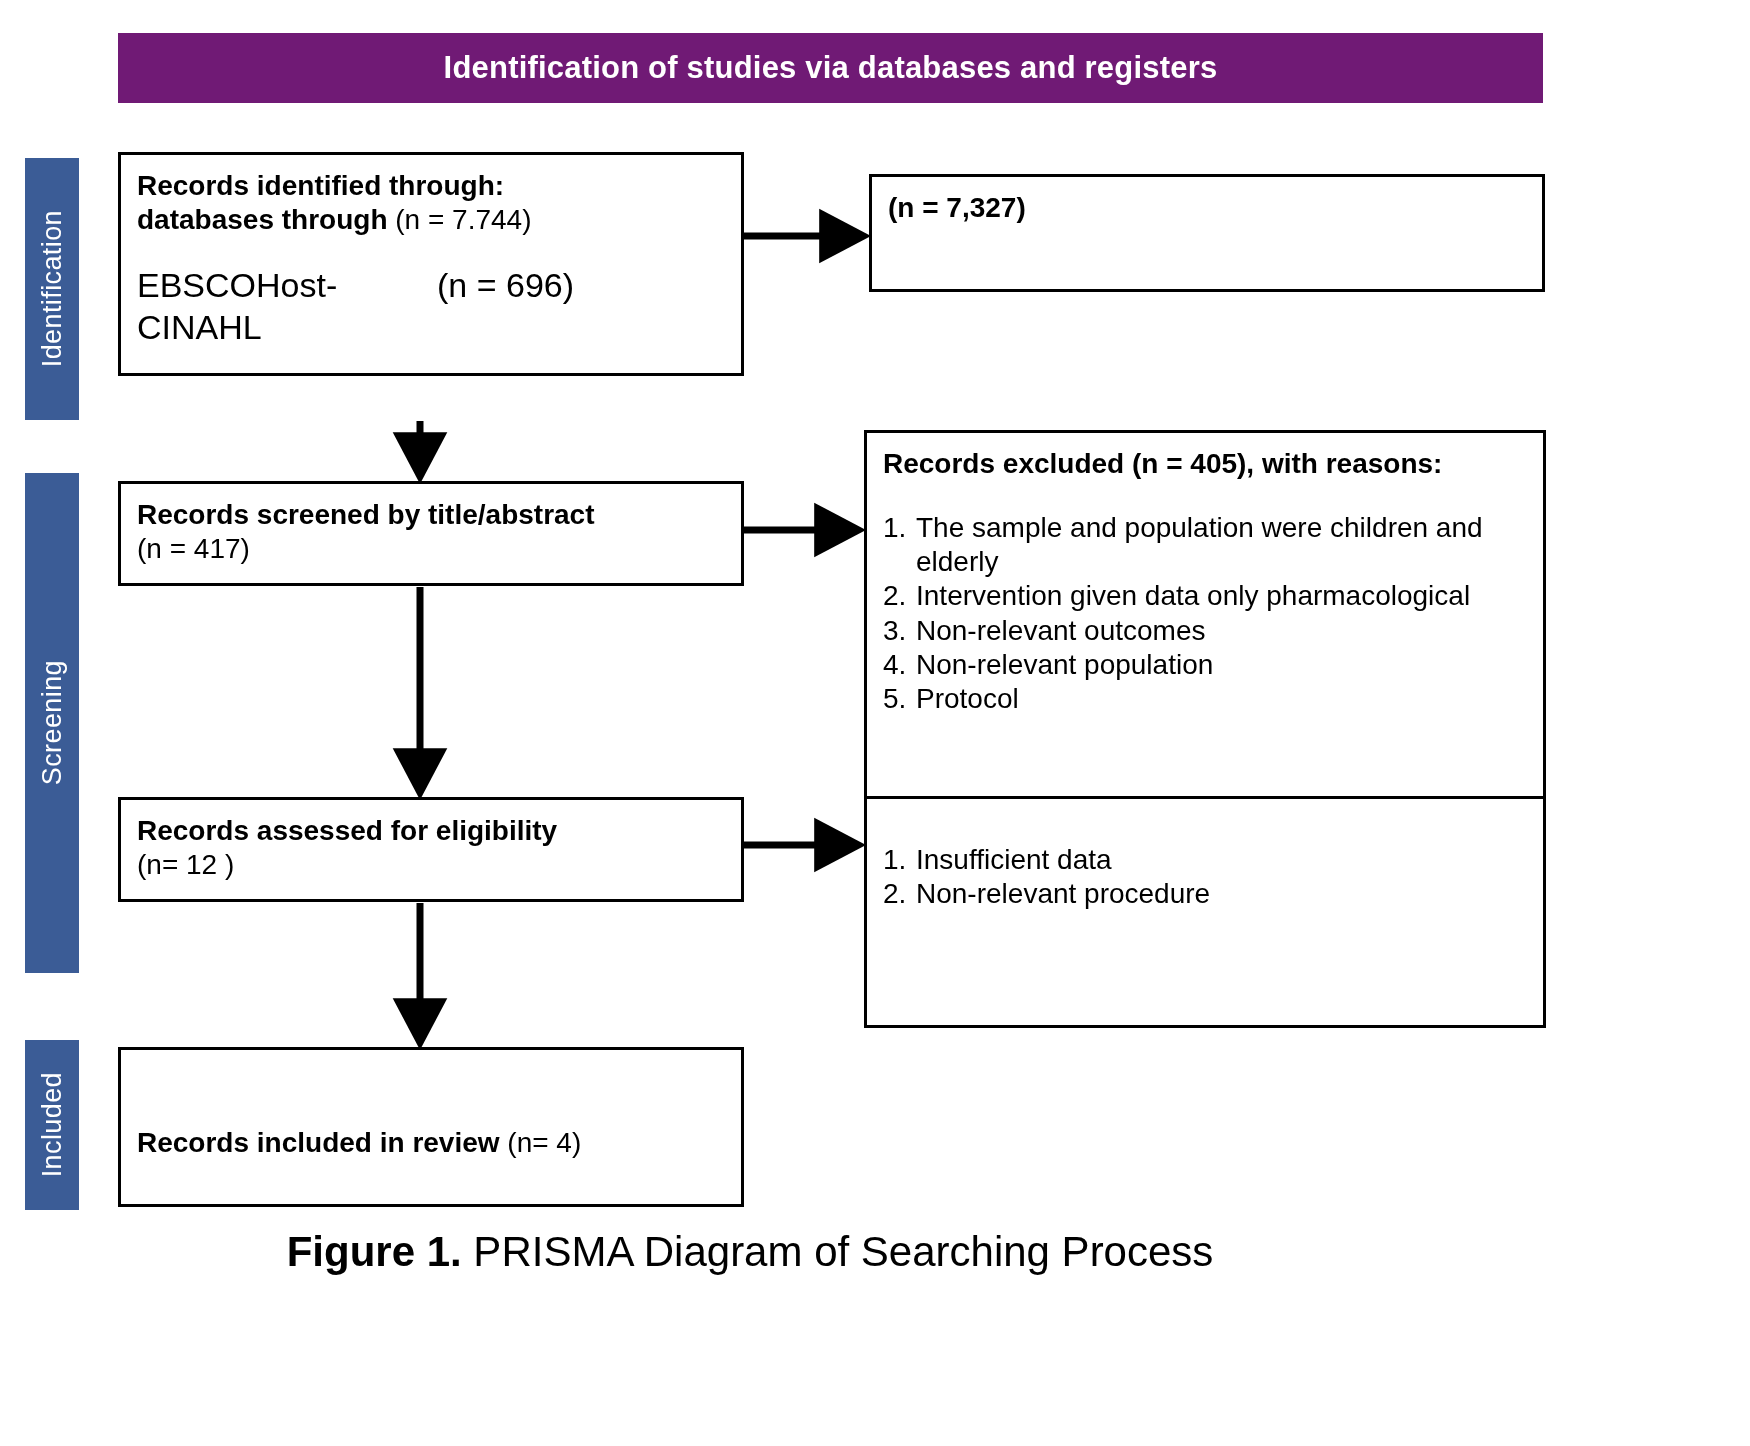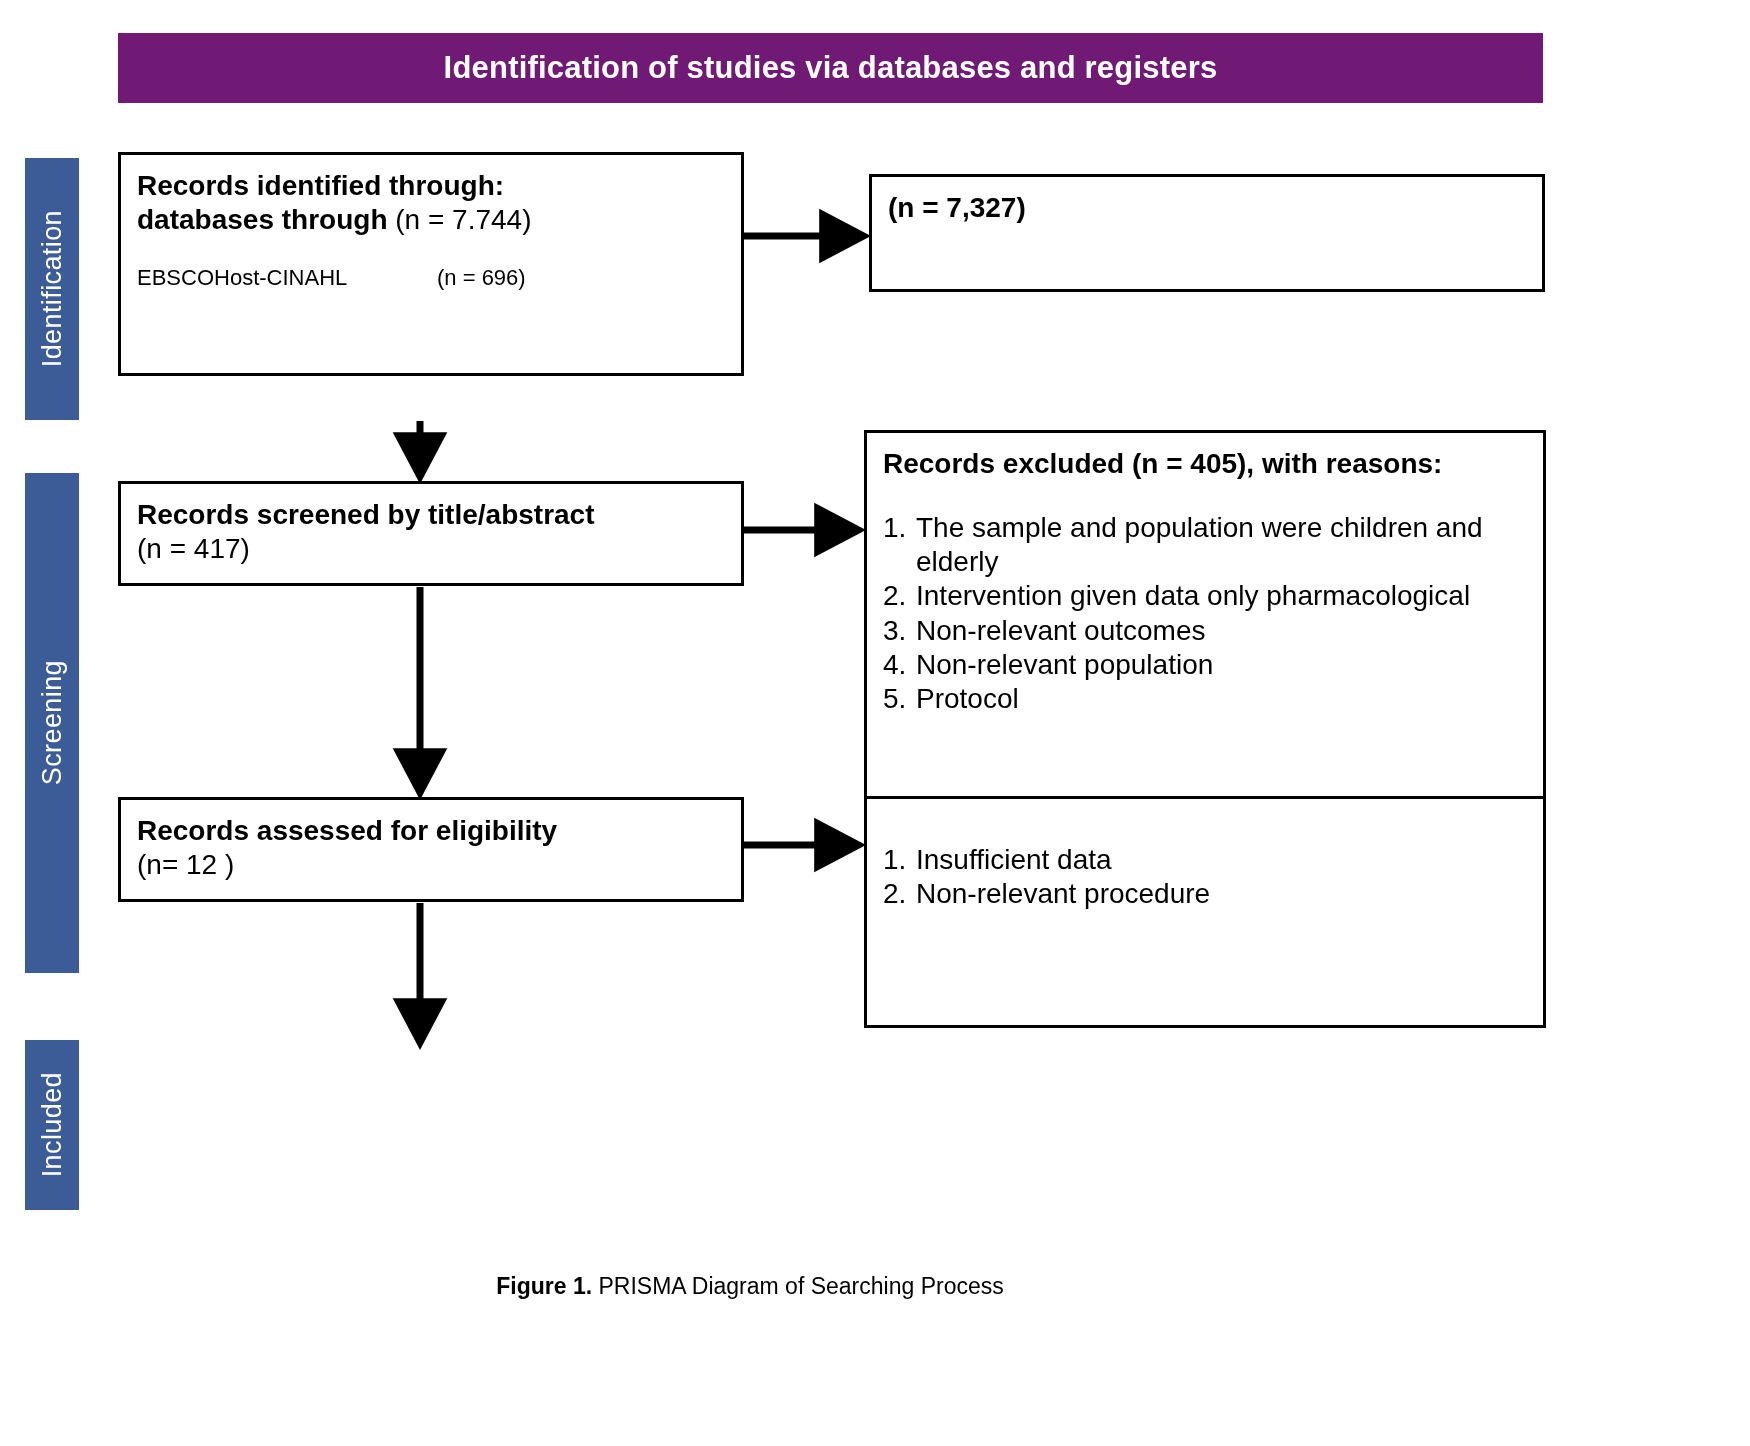--- a/index.html
+++ b/index.html
@@ -84,21 +84,21 @@
   #box-removed      { left: 869px;  top: 174px;  width: 676px;  height: 118px; }
   #box-screened     { left: 118px;  top: 481px;  width: 626px;  height: 105px; }
   #box-excluded-1   { left: 864px;  top: 430px;  width: 682px;  height: 390px; }
   #box-eligibility  { left: 118px;  top: 797px;  width: 626px;  height: 105px; }
   #box-excluded-2   { left: 864px;  top: 796px;  width: 682px;  height: 232px; }
   #box-included     { left: 118px;  top: 1047px; width: 626px;  height: 160px; }
 
   
   .src-row {
     display: flex;
-    font-size: 22px;
+    font-size: 34px;
     line-height: 1.22;
   }
   .src-row .src-name { width: 300px; }
   .src-row .src-n { }
   .spacer-line { height: 28px; }
 
   
   .reason-list {
     margin: 0;
     padding: 0;
@@ -122,23 +122,22 @@
     pointer-events: none;
   }
 
   
   #caption {
     position: absolute;
     left: 0;
     top: 1228px;
     width: 1500px;
     text-align: center;
-    font-size: 23px;
+    font-size: 42px;
     color: #000000;
-    margin-top: 45px;
   }
 </style>
 </head>
 <body>
 
 <div id="canvas">
 
   <div class="header-banner">
     <div class="title">Identification of studies via databases and registers</div>
   </div>
@@ -231,18 +230,22 @@
         <span class="num">1.</span>
         <span class="txt">Insufficient data</span>
       </li>
       <li>
         <span class="num">2.</span>
         <span class="txt">Non-relevant procedure</span>
       </li>
     </ul>
   </div>
 
+  <div class="box" id="box-included">
+    <div style="height:62px"></div>
+    <p><span class="strong">Records included in review</span> <span>(n= 4)</span></p>
+  </div>
 
   <div id="caption">
     <span class="strong">Figure 1.</span><span> PRISMA Diagram of Searching Process</span>
   </div>
 
 </div>
 
 </body></html>

